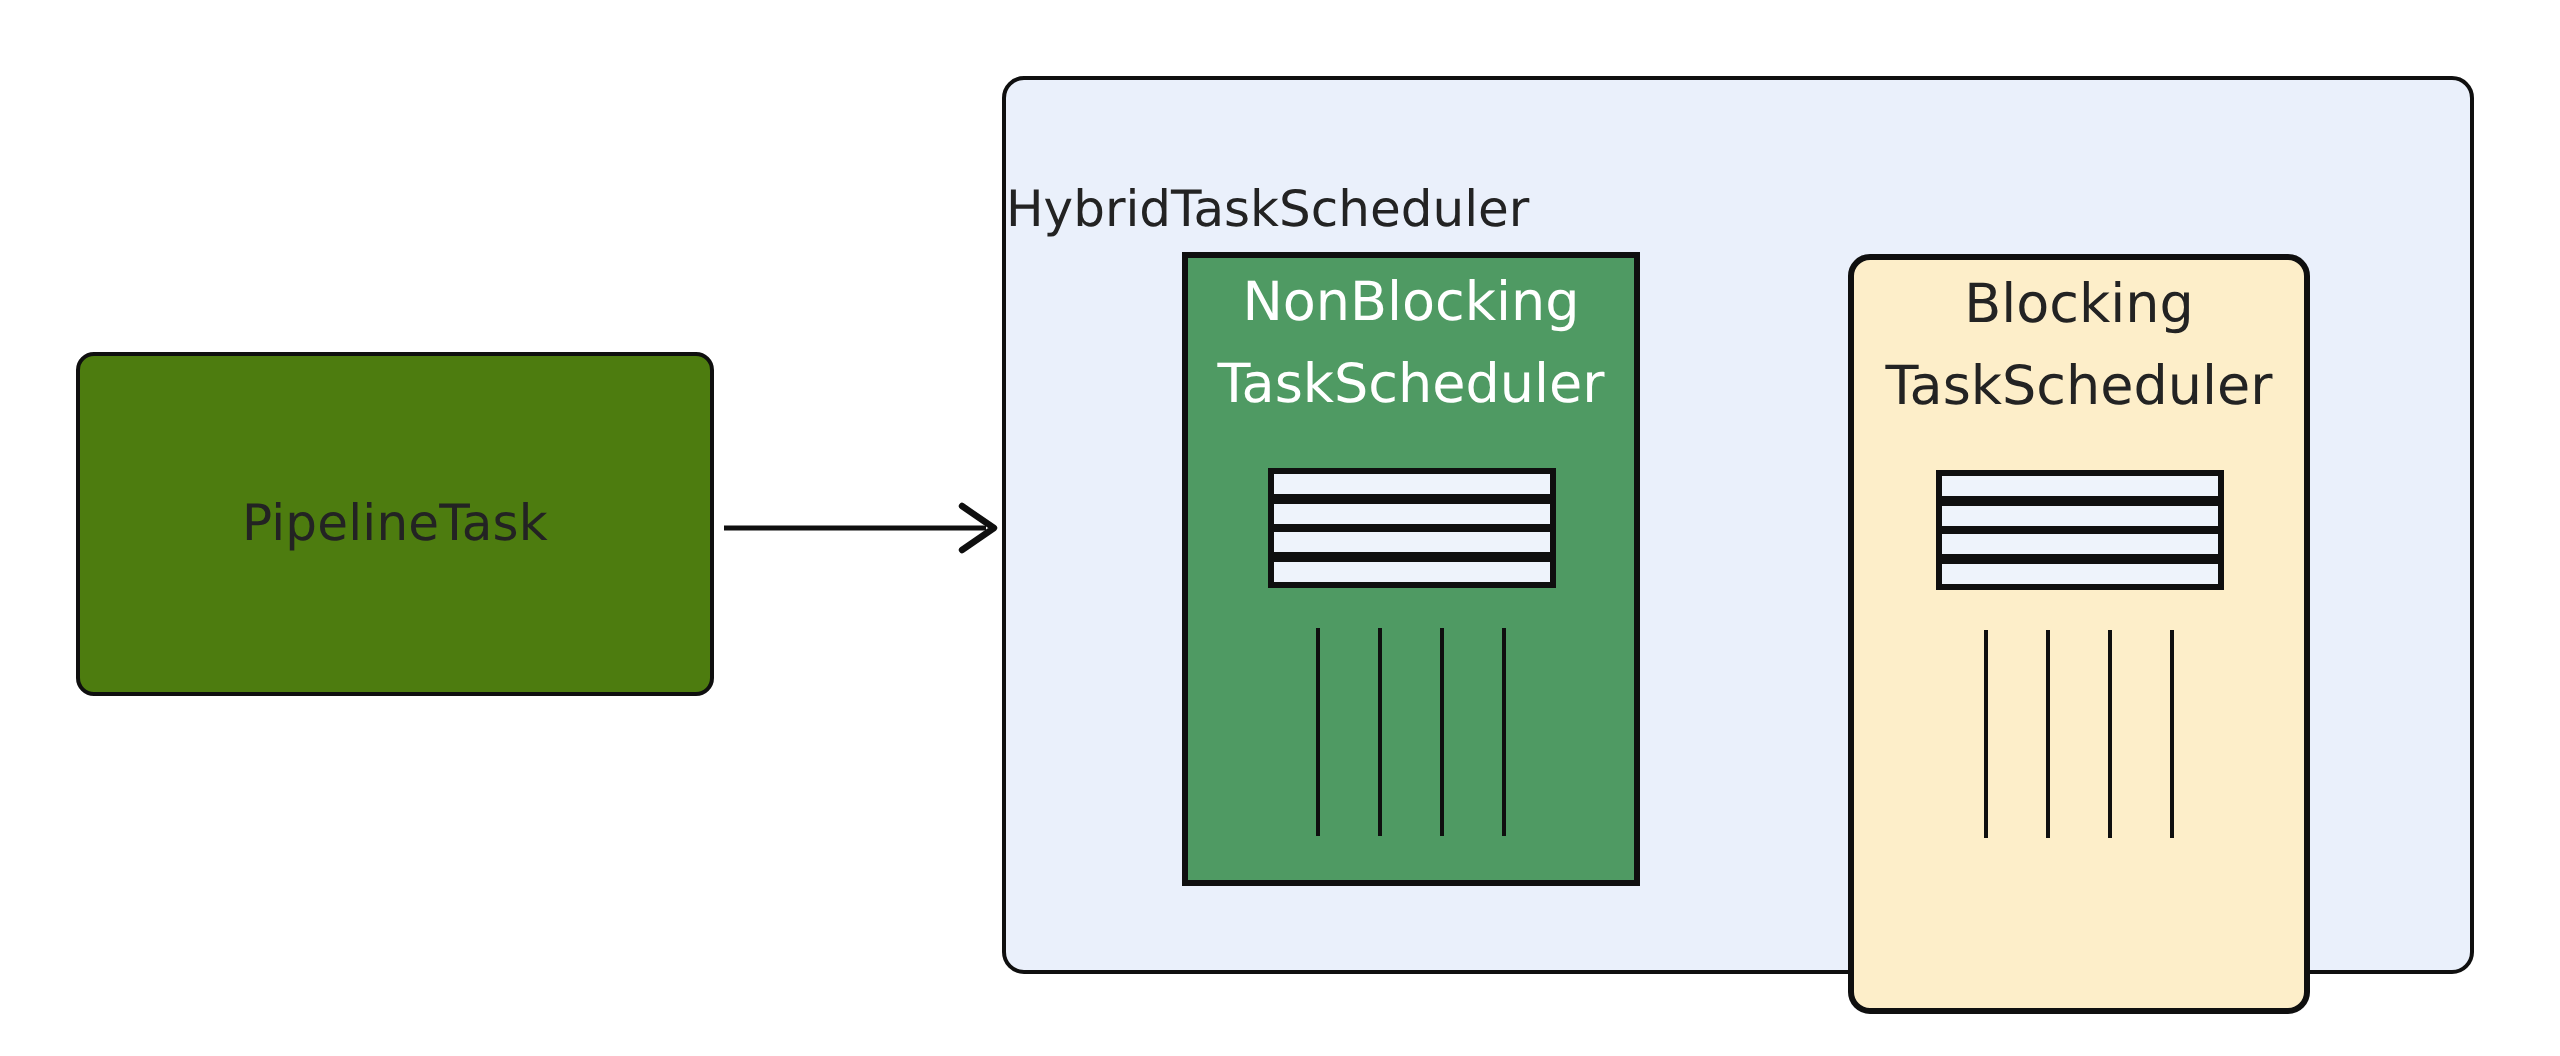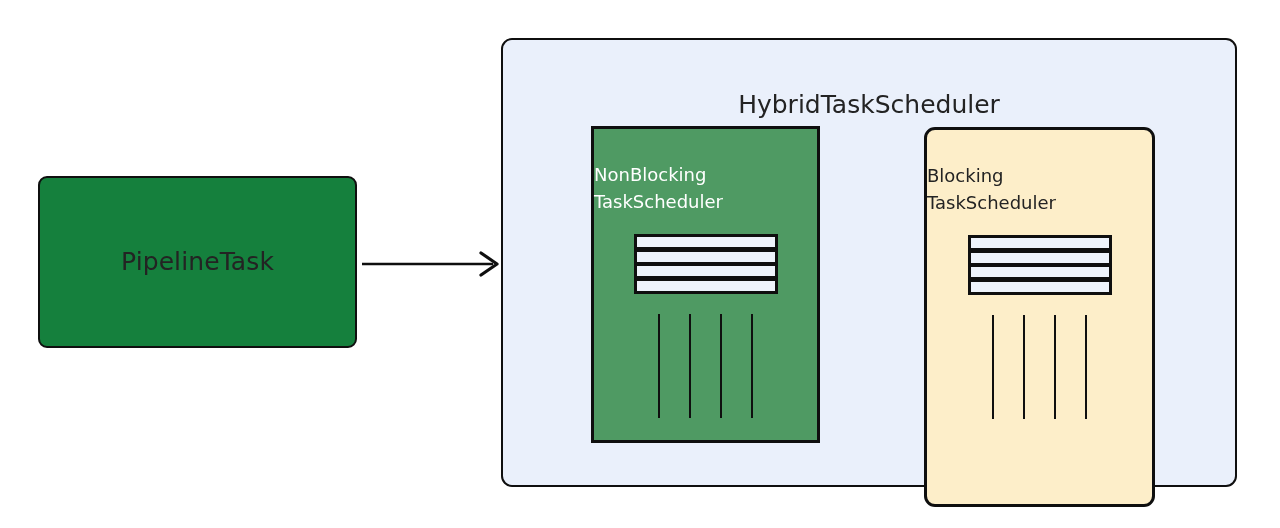--- a/index.html
+++ b/index.html
@@ -30,21 +30,21 @@
     border: 2.5px solid #0f0f0f;
     display: block;
   }
 
   
   #pipeline-task {
     left: 38px;
     top: 176px;
     width: 319px;
     height: 172px;
-    background: #15803d;
+    background: #4d7c0f;
     border-radius: 9px;
   }
   #pipeline-task .node-label {
     position: absolute;
     left: 0; right: 0;
     top: 50%;
     transform: translateY(-50%);
     text-align: center;
     font-size: 25px;
     color: #232323;
@@ -69,21 +69,20 @@
     width: 736px;
     height: 449px;
     background: #eaf0fb;
     border-radius: 11px;
   }
   #hybrid-title {
     position: absolute;
     left: 0;
     right: 0;
     top: 50px;
-    text-align: center;
     font-size: 25px;
     color: #232323;
     line-height: 1.2;
   }
 
   
   .scheduler {
     position: absolute;
     box-sizing: border-box;
     border: 3px solid #0f0f0f;
@@ -101,23 +100,23 @@
     top: 87px;
     width: 231px;
     height: 380px;
     background: #fdeec9;
     border-radius: 11px;
   }
 
   .scheduler-label {
     position: absolute;
     left: 0; right: 0;
-    top: 32px;
-    text-align: left;
-    font-size: 18px;
+    top: 2px;
+    text-align: center;
+    font-size: 27px;
     line-height: 1.52;
   }
   #nonblocking-scheduler .scheduler-label { color: #ffffff; }
   #blocking-scheduler .scheduler-label { color: #232323; }
 
   
   .queue {
     position: absolute;
     box-sizing: border-box;
     left: 50%;

